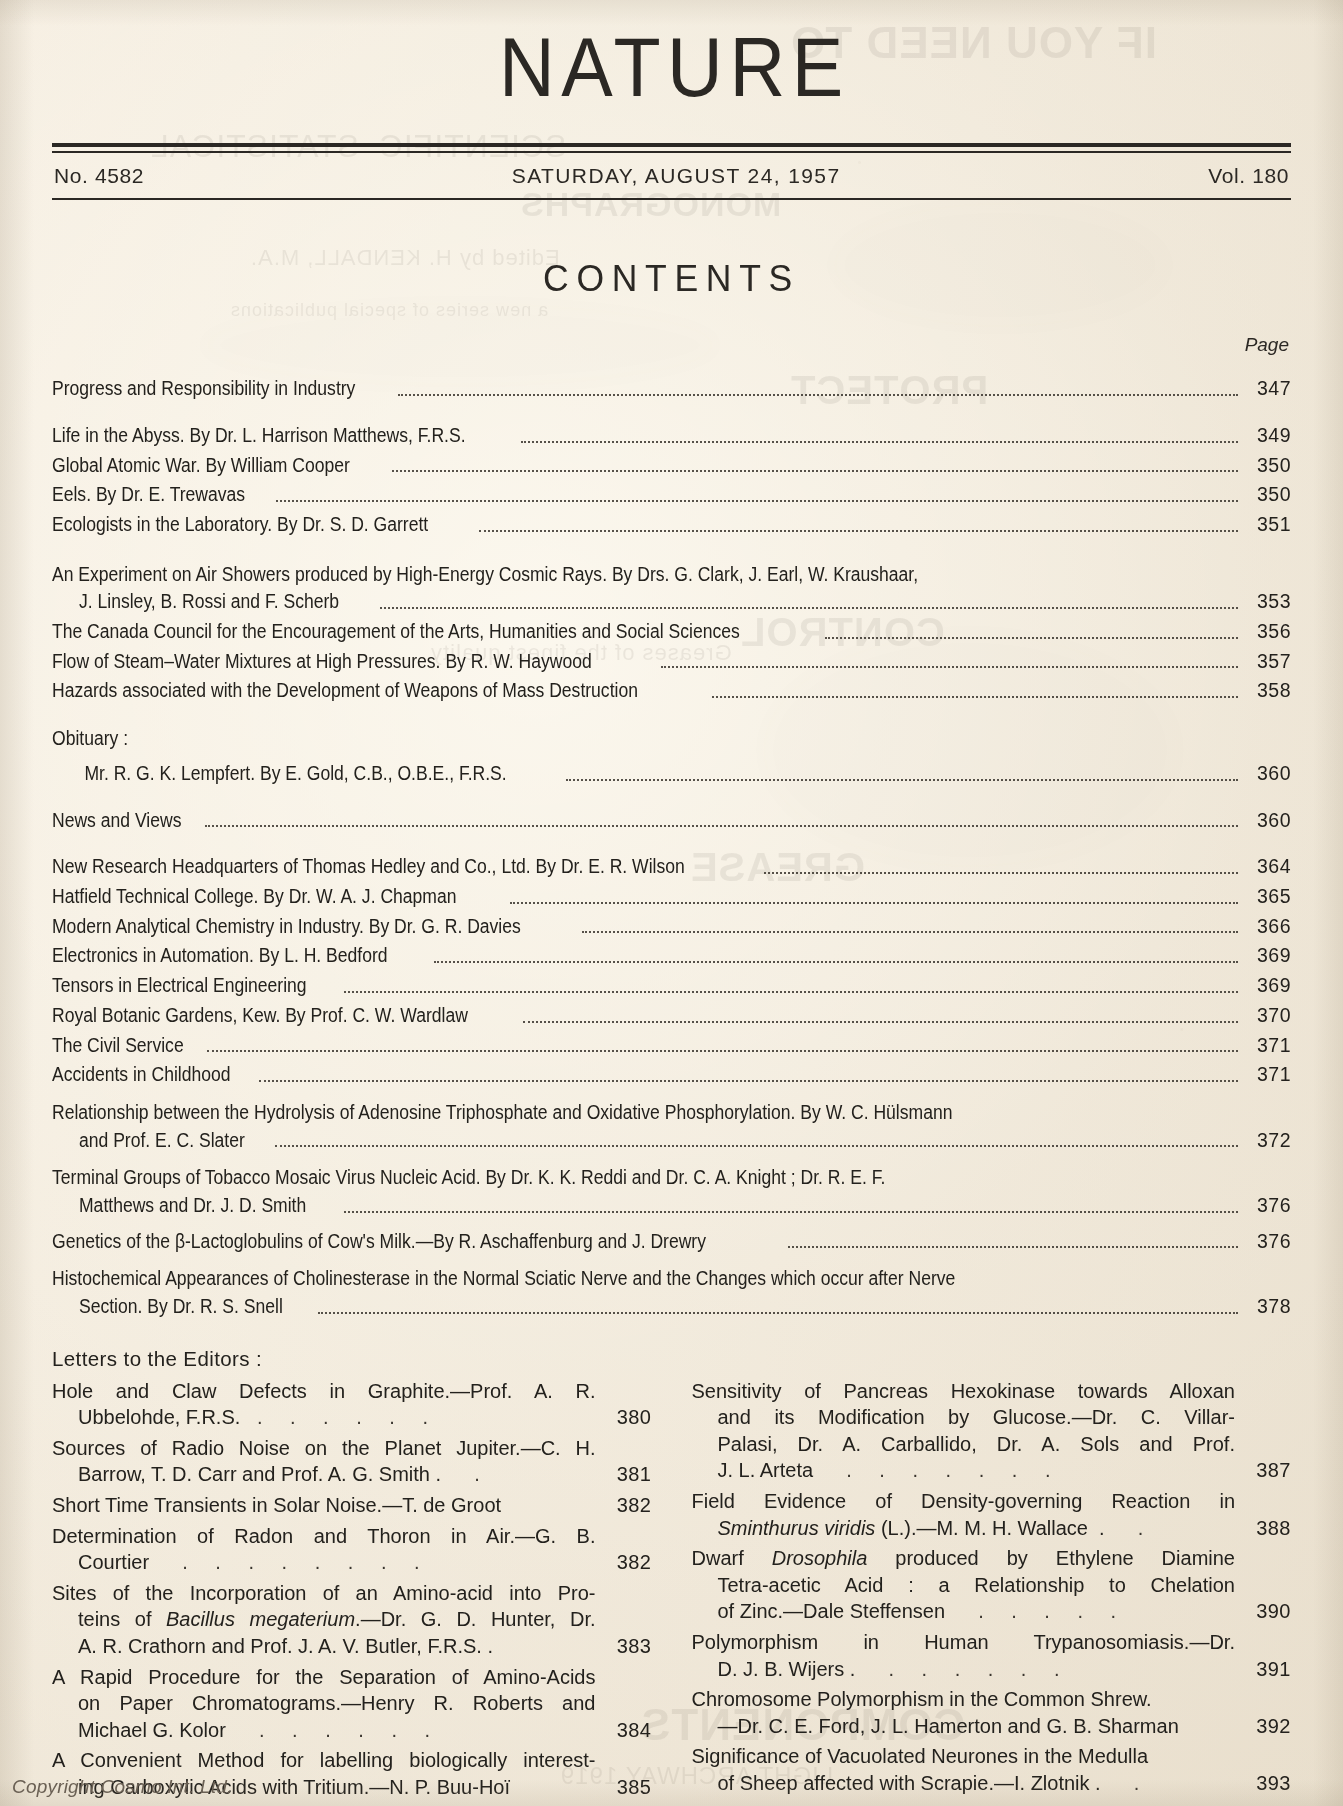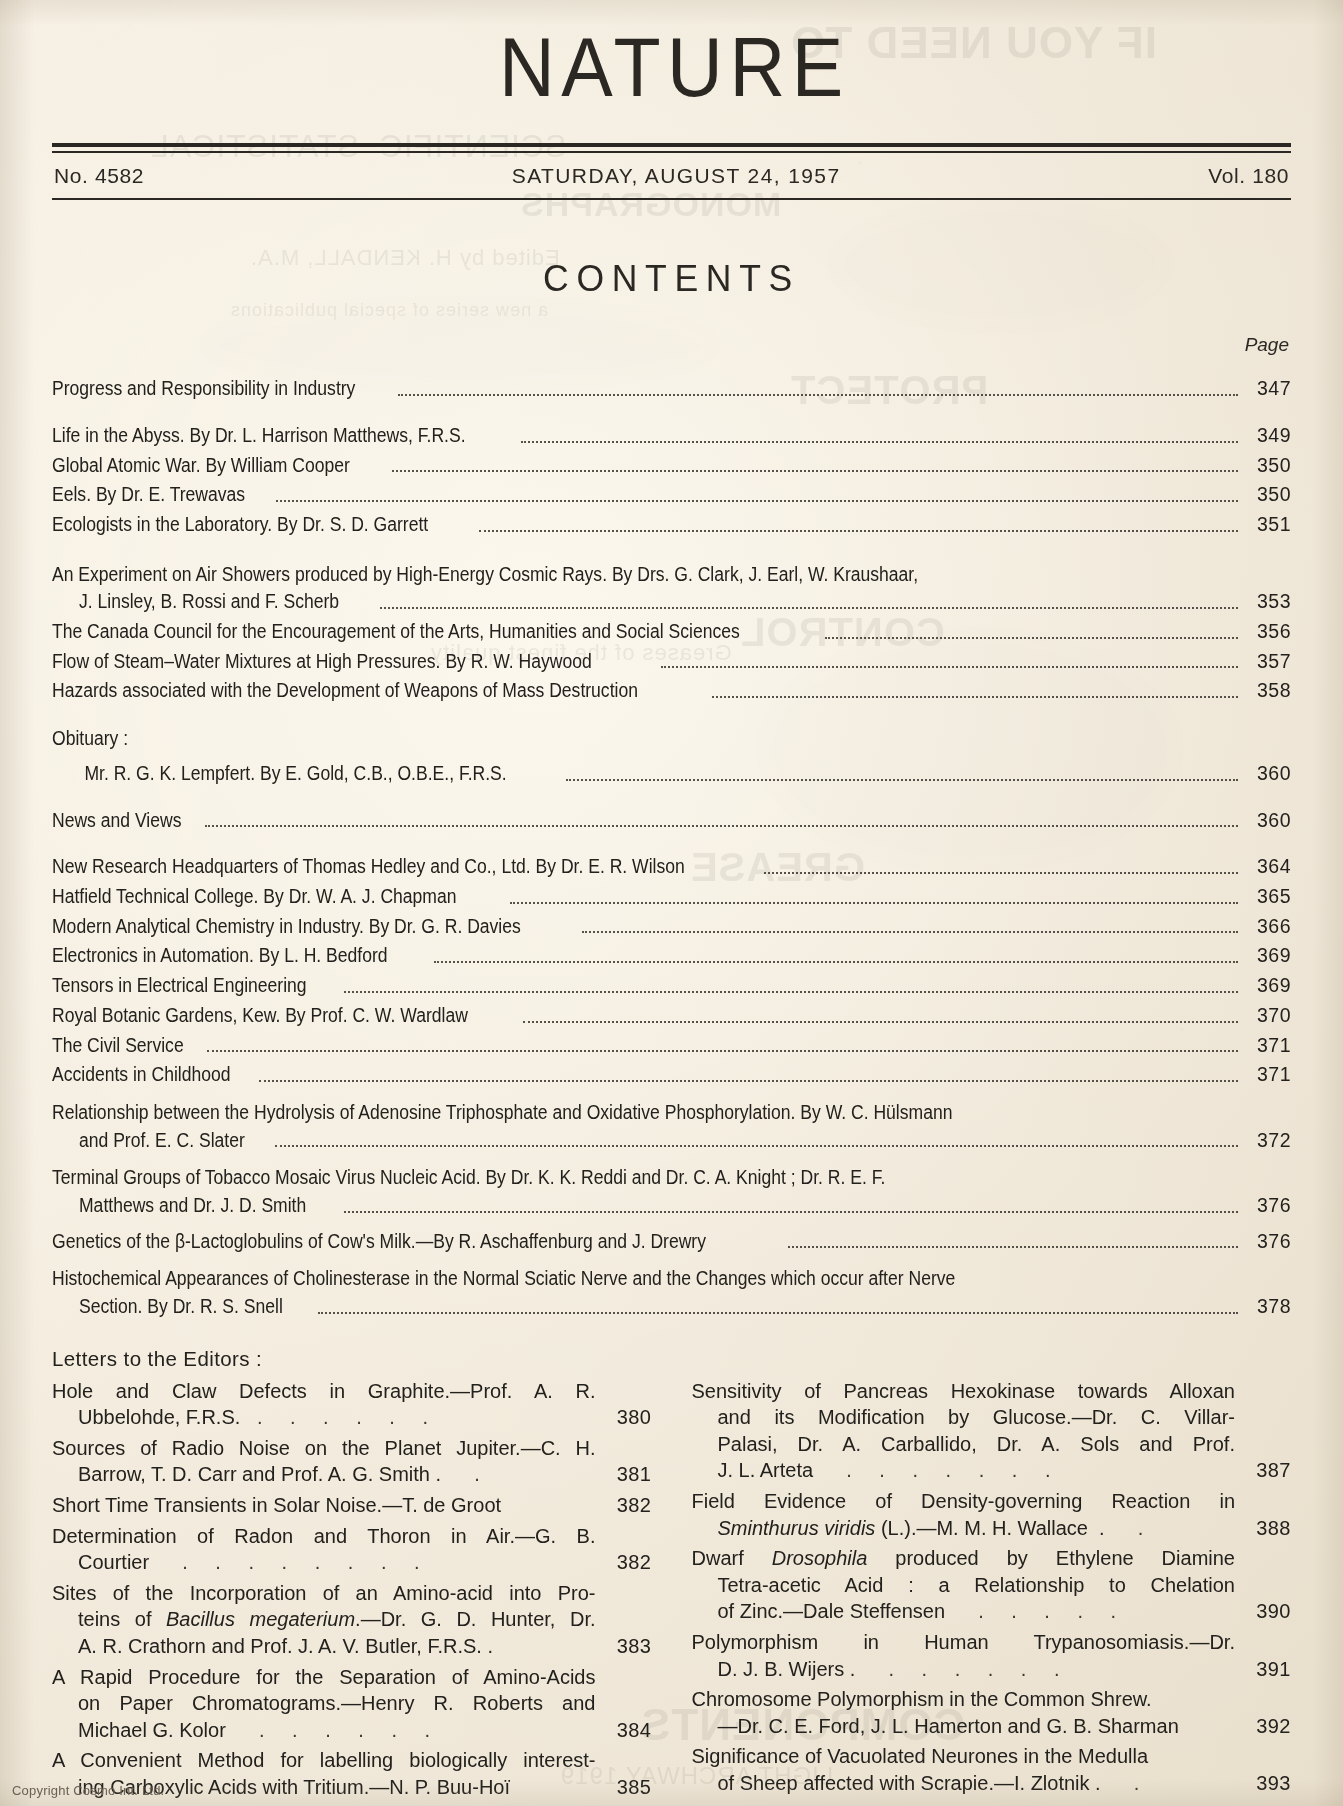--- a/index.html
+++ b/index.html
@@ -247,23 +247,24 @@
     display: block;
     text-align: justify;
     text-align-last: left;
   }
 
   
   .footer-credit {
     position: absolute;
     left: 12px;
     bottom: 8px;
-    font-size: 13px;
+    font-size: 19px;
     color: #6a6054;
     letter-spacing: 0.2px;
+    font-style: italic;
   }
 
   
   #speckle {
     position: absolute;
     inset: 0;
     pointer-events: none;
     opacity: 0.5;
     background-image:
       radial-gradient(circle at 12% 22%, rgba(140,120,95,0.10) 0 1px, transparent 2px),

